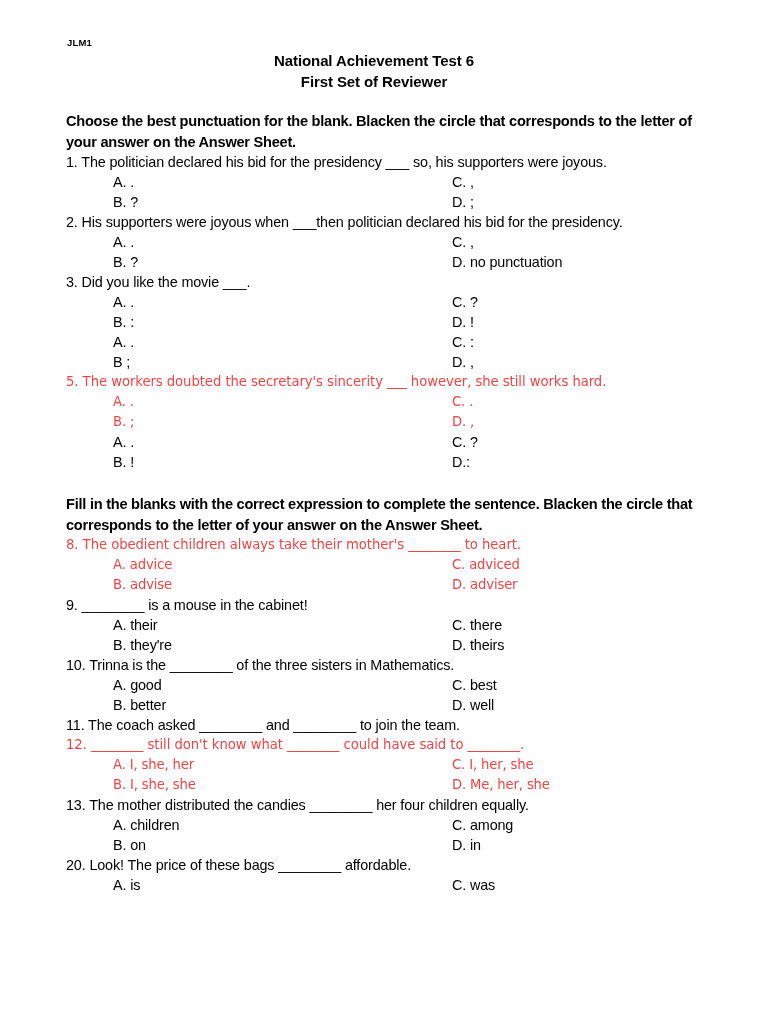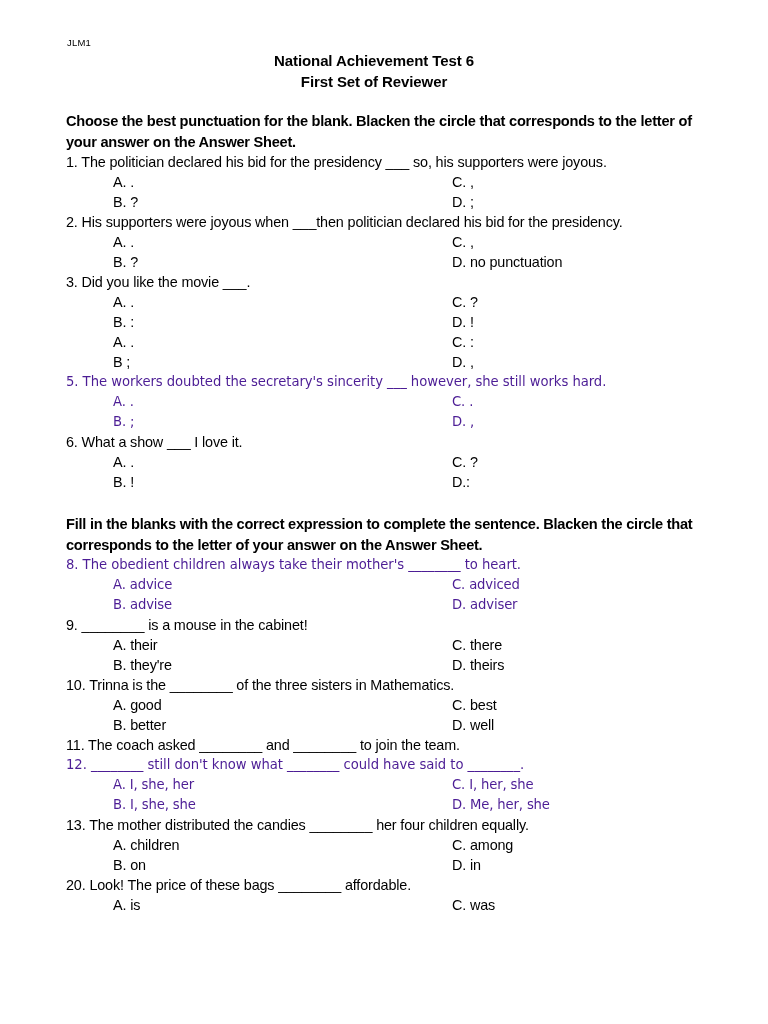--- a/index.html
+++ b/index.html
@@ -24,21 +24,21 @@
     background: #ffffff;
     box-sizing: border-box;
   }
 
   
   .doc-code {
     position: absolute;
     left: 67px;
     top: 37px;
     font-size: 9.5px;
-    font-weight: normal;
+    font-weight: bold;
     letter-spacing: .2px;
   }
   .title-block {
     position: absolute;
     left: 0;
     top: 50px;
     width: 748px;
     text-align: center;
   }
   .title-line {
@@ -69,21 +69,21 @@
 
   .question {
     font-size: 14.4px;
     line-height: 20px;
     letter-spacing: -0.15px;
     white-space: pre-wrap;
   }
 
   
   .light {
-    color: #4c1d95;
+    color: #ef4444;
     font-weight: 400;
     letter-spacing: -0.05px;
     font-family: "DejaVu Sans", sans-serif;
     font-size: 13.2px;
   }
 
   .options {
     position: relative;
     height: 40px;
   }
@@ -157,21 +157,20 @@
       <div class="q-block">
         <div class="question light">5. The workers doubted the secretary's sincerity ___ however, she still works hard.</div>
         <div class="options">
           <div class="opt col-a row-1 light">A. .</div>
           <div class="opt col-a row-2 light">B. ;</div>
           <div class="opt col-b row-1 light">C. .</div>
           <div class="opt col-b row-2 light">D. ,</div>
         </div>
       </div>
       <div class="q-block">
-        <div class="question">6. What a show ___ I love it.</div>
         <div class="options">
           <div class="opt col-a row-1">A. .</div>
           <div class="opt col-a row-2">B. !</div>
           <div class="opt col-b row-1">C. ?</div>
           <div class="opt col-b row-2">D.:</div>
         </div>
       </div>
       <div class="instruction second">Fill in the blanks with the correct expression to complete the sentence. Blacken the circle that corresponds to the letter of your answer on the Answer Sheet.</div>
       <div class="q-block">
         <div class="question light">8. The obedient children always take their mother's ________ to heart.</div>

